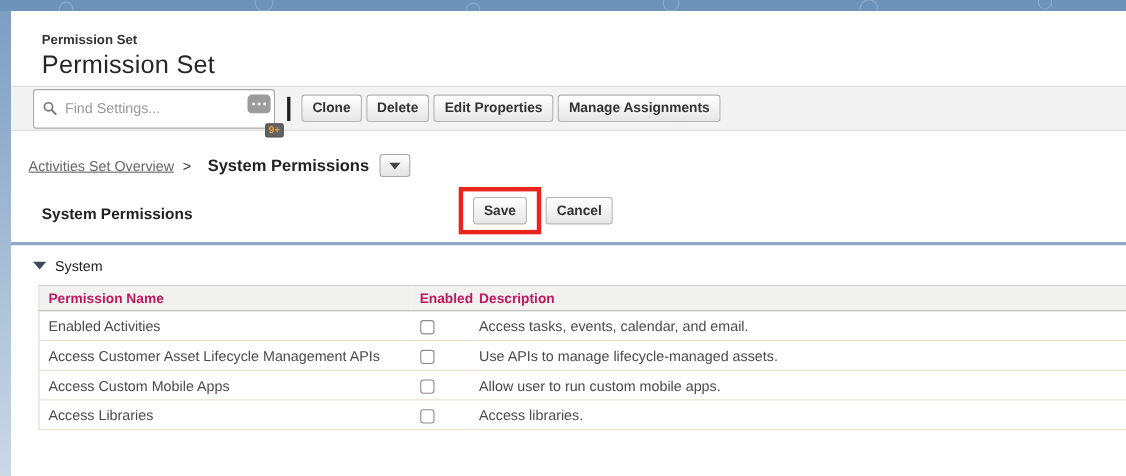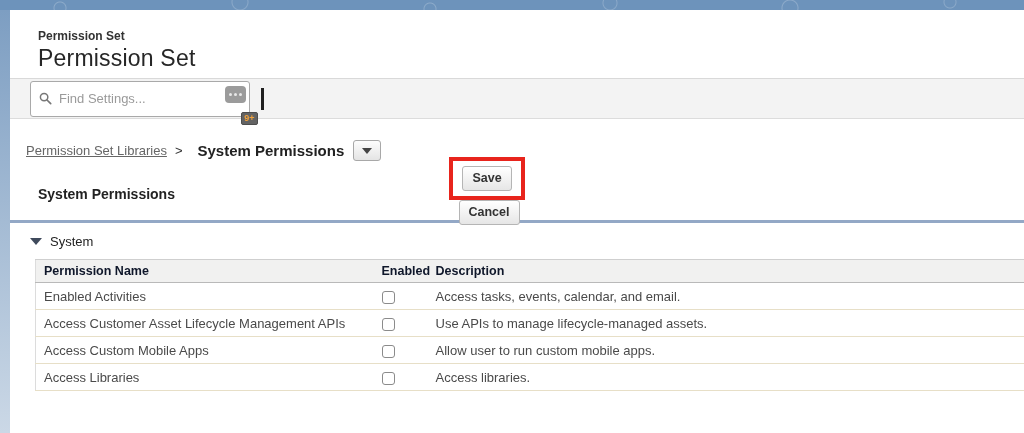--- a/index.html
+++ b/index.html
@@ -60,36 +60,36 @@
     margin-left:9px; width:28px; height:21px; border:1px solid #a8a8a8; border-radius:3px;
     background:linear-gradient(#fdfdfd,#e4e4e4); cursor:pointer;
     display:flex; align-items:center; justify-content:center;
   }
   .tri-down-sm { width:0; height:0; border-left:5px solid transparent; border-right:5px solid transparent; border-top:6px solid #444; }
 
   
   .heading-row { position:relative; height:58px; }
   .section-heading { position:absolute; left:28px; top:24px; font-size:14px; font-weight:bold; color:#222; }
   .action-buttons { position:absolute; left:0; right:60px; top:3px; height:52px;
-                    display:flex; align-items:center; justify-content:center;flex-direction:column; }
+                    display:flex; align-items:center; justify-content:center; }
   .save-highlight { border:4px solid #e8241c; padding:5px 9px; display:inline-flex; }
   .cancel-wrap { margin-left:4px; }
 
   .blue-divider { height:3px; background:#93a8c6; }
 
   
   .group-header { margin:10px 0 0 20px; height:17px; display:flex; align-items:center; cursor:pointer; }
   .tri-down-grp { width:0; height:0; border-left:6px solid transparent; border-right:6px solid transparent; border-top:7px solid #3f4a5c; }
   .group-label { font-size:13px; font-weight:normal; color:#222; margin-left:8px; }
 
   
   table.perm { margin:9px 0 0 25px; width:989px; border-collapse:collapse; table-layout:fixed; }
   .perm th {
     background:#f1f1f0; border-top:1px solid #cfcfcf; border-bottom:1px solid #b9b9b9;
-    font-size:12.5px; font-weight:bold; color:#0f172a; text-align:left; height:23px; padding:0 0 0 8px;
+    font-size:12.5px; font-weight:bold; color:#be185d; text-align:left; height:23px; padding:0 0 0 8px;
   }
   .perm td { height:27px; border-bottom:1px solid #e7dfc7; font-size:13px; color:#4a4a4a;
              background:#fff; padding:0 0 0 8px; overflow:hidden; white-space:nowrap; }
   .perm th:first-child, .perm td:first-child { border-left:1px solid #dcdcdc; }
   .col-name { width:338px; } .col-enabled { width:54px; } 
   .cell-check { padding-left:14px; }
   input.cb { appearance:none; -webkit-appearance:none; width:13px; height:13px;
              border:1px solid #8b8b8b; border-radius:3px; background:#fff; vertical-align:middle; cursor:pointer; }
 </style>
 </head>
@@ -113,24 +113,30 @@
       </svg>
       <span class="search-placeholder">Find Settings...</span>
       <span class="ext-icon">
           <i></i>
           <i></i>
           <i></i>
         </span>
       <span class="ext-badge">9+</span>
     </div>
     <div class="toolbar-divider"></div>
+    <div class="btn-group">
+      <button class="btn">Clone</button>
+      <button class="btn">Delete</button>
+      <button class="btn">Edit Properties</button>
+      <button class="btn">Manage Assignments</button>
+    </div>
   </div>
 
   <div class="breadcrumb">
-    <a class="crumb-link">Permission Set Libraries</a>
+    <a class="crumb-link">Activities Set Overview</a>
     <span class="crumb-sep">&gt;</span>
     <span class="crumb-current">System Permissions</span>
     <span class="crumb-dd">
       <span class="tri-down-sm"></span>
     </span>
   </div>
 
   <div class="heading-row">
     <div class="section-heading">System Permissions</div>
     <div class="action-buttons">

